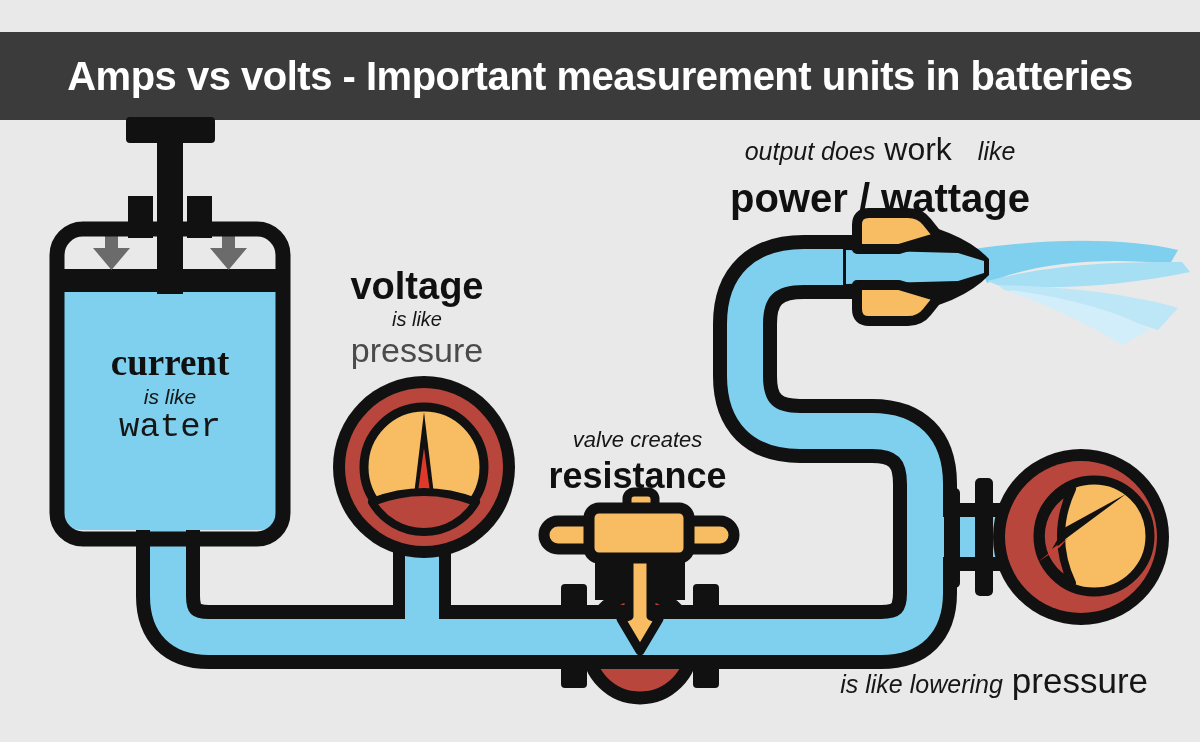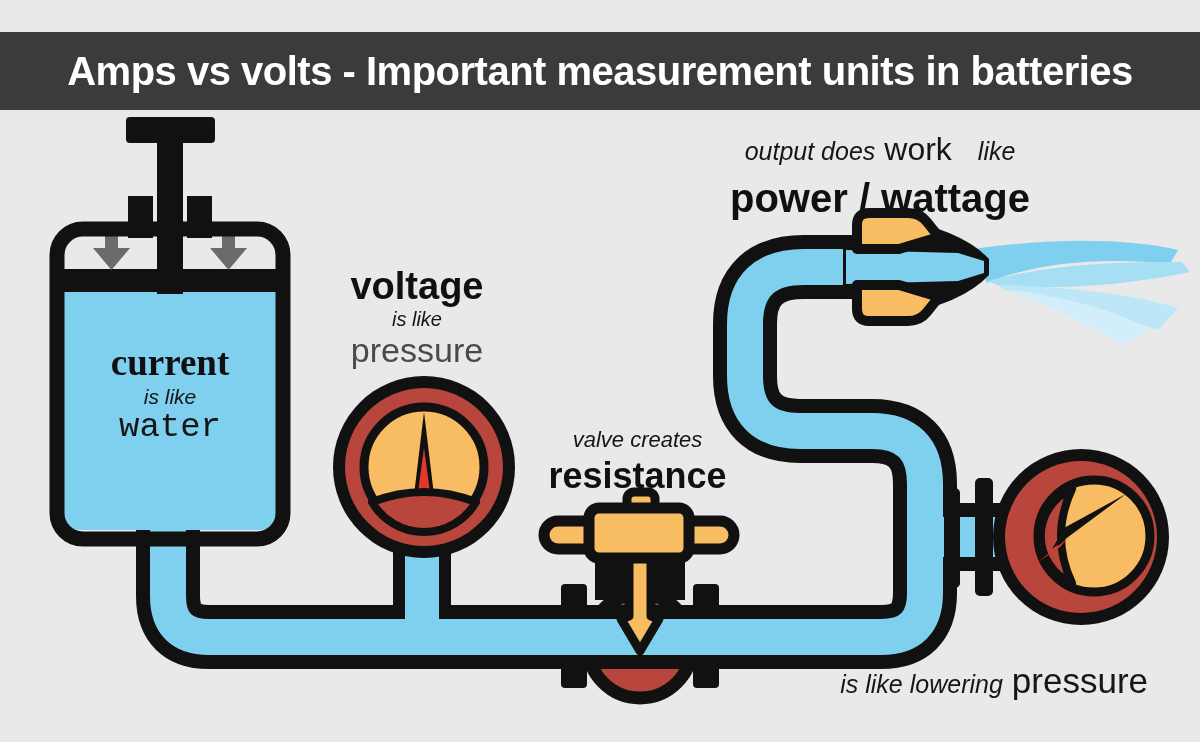--- a/index.html
+++ b/index.html
@@ -9,21 +9,21 @@
     --accent-orange:#f8bd62; --needle-red:#e0392a; --arrow-gray:#6b6b6b;
     --text-dark:#161616; --text-gray:#4a4a4a;
   }
   html,body{margin:0;padding:0;}
   .stage{
     position:relative; width:1200px; height:742px; overflow:hidden;
     background:var(--background);
     font-family:"Liberation Sans", sans-serif;
   }
   .header-bar{
-    position:absolute; left:0; top:32px; width:1200px; height:78px;
+    position:absolute; left:0; top:32px; width:1200px; height:88px;
     background:var(--header-bar); display:flex; align-items:center; justify-content:center;text-align:center;
   }
   .header-bar .title{
     color:var(--header-text); font-size:40px; font-weight:bold; letter-spacing:-0.5px;
     white-space:nowrap;
   }
   .diagram-svg{position:absolute; left:0; top:0;}
   .label{position:absolute; text-align:center; color:var(--text-dark); line-height:1.05;}
   .t-bold{font-weight:bold; color:#101010;}
   .t-italic{font-style:italic;}

